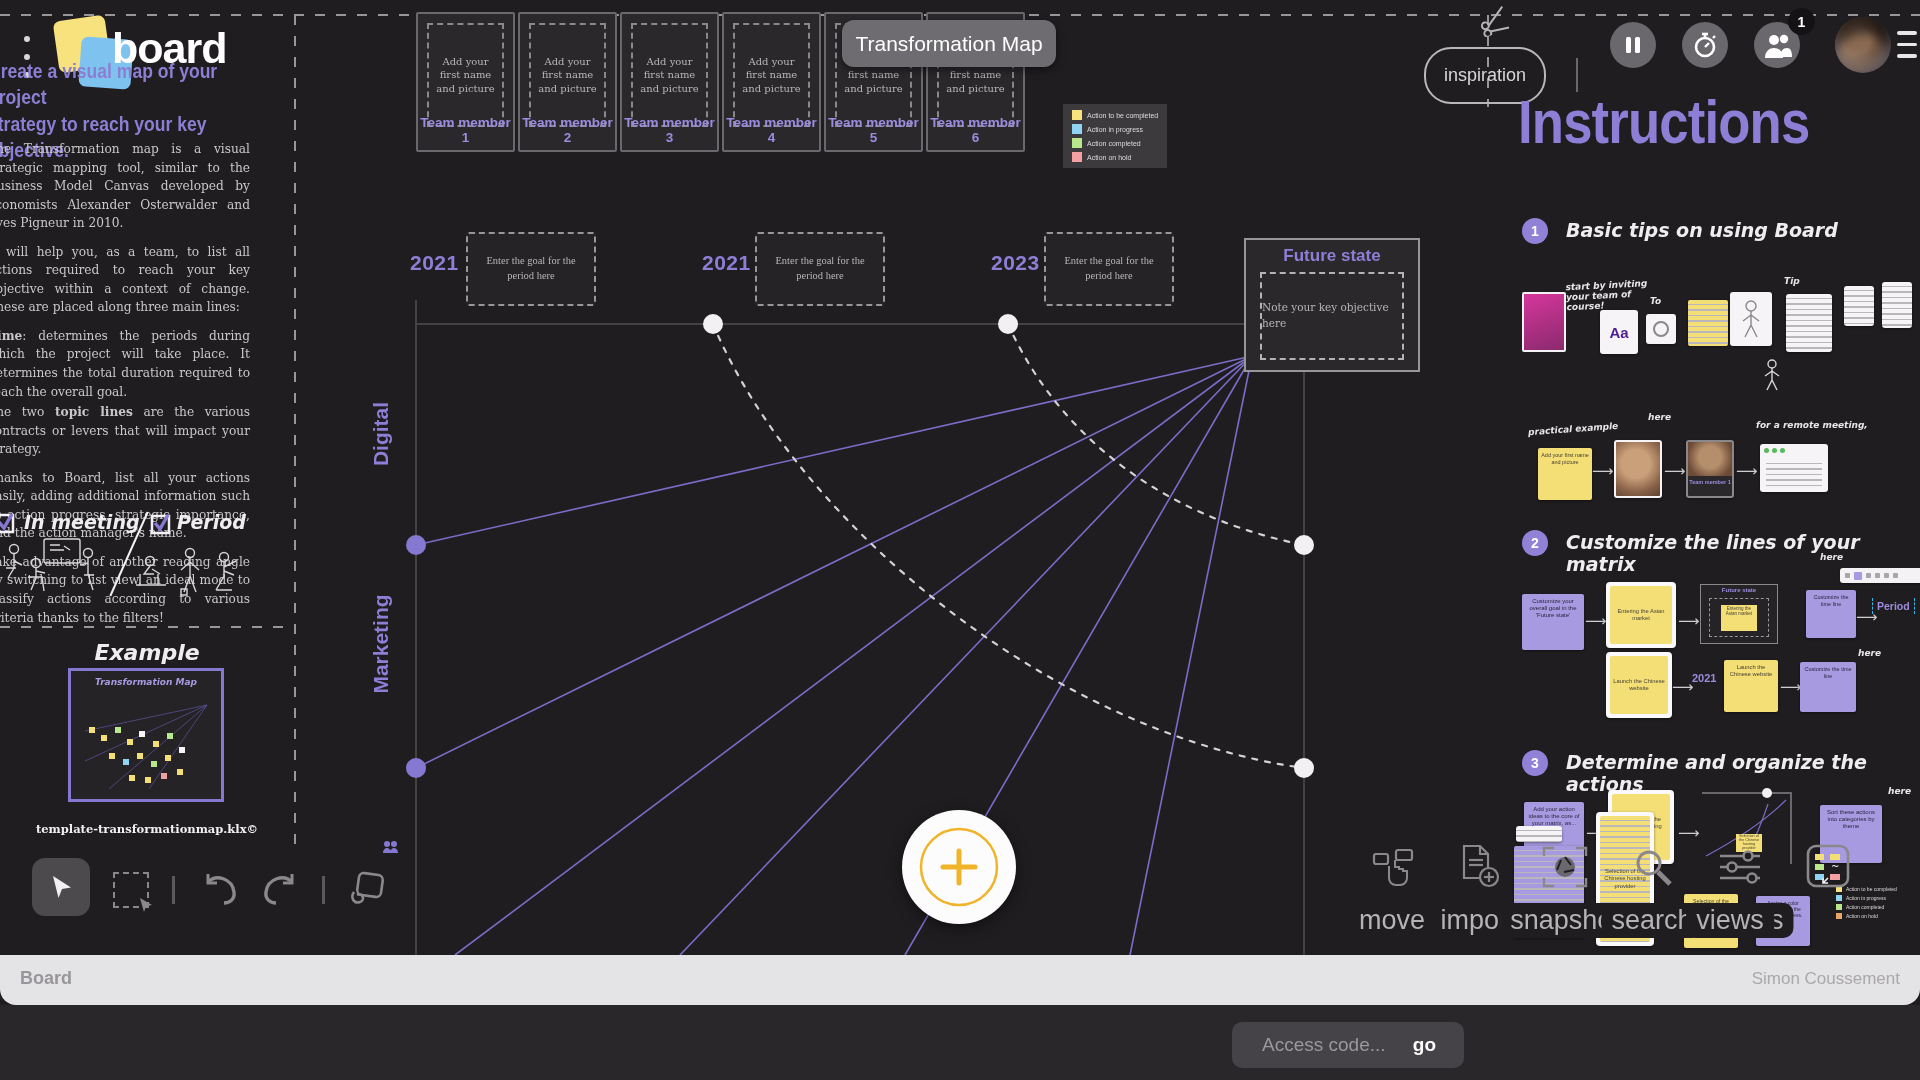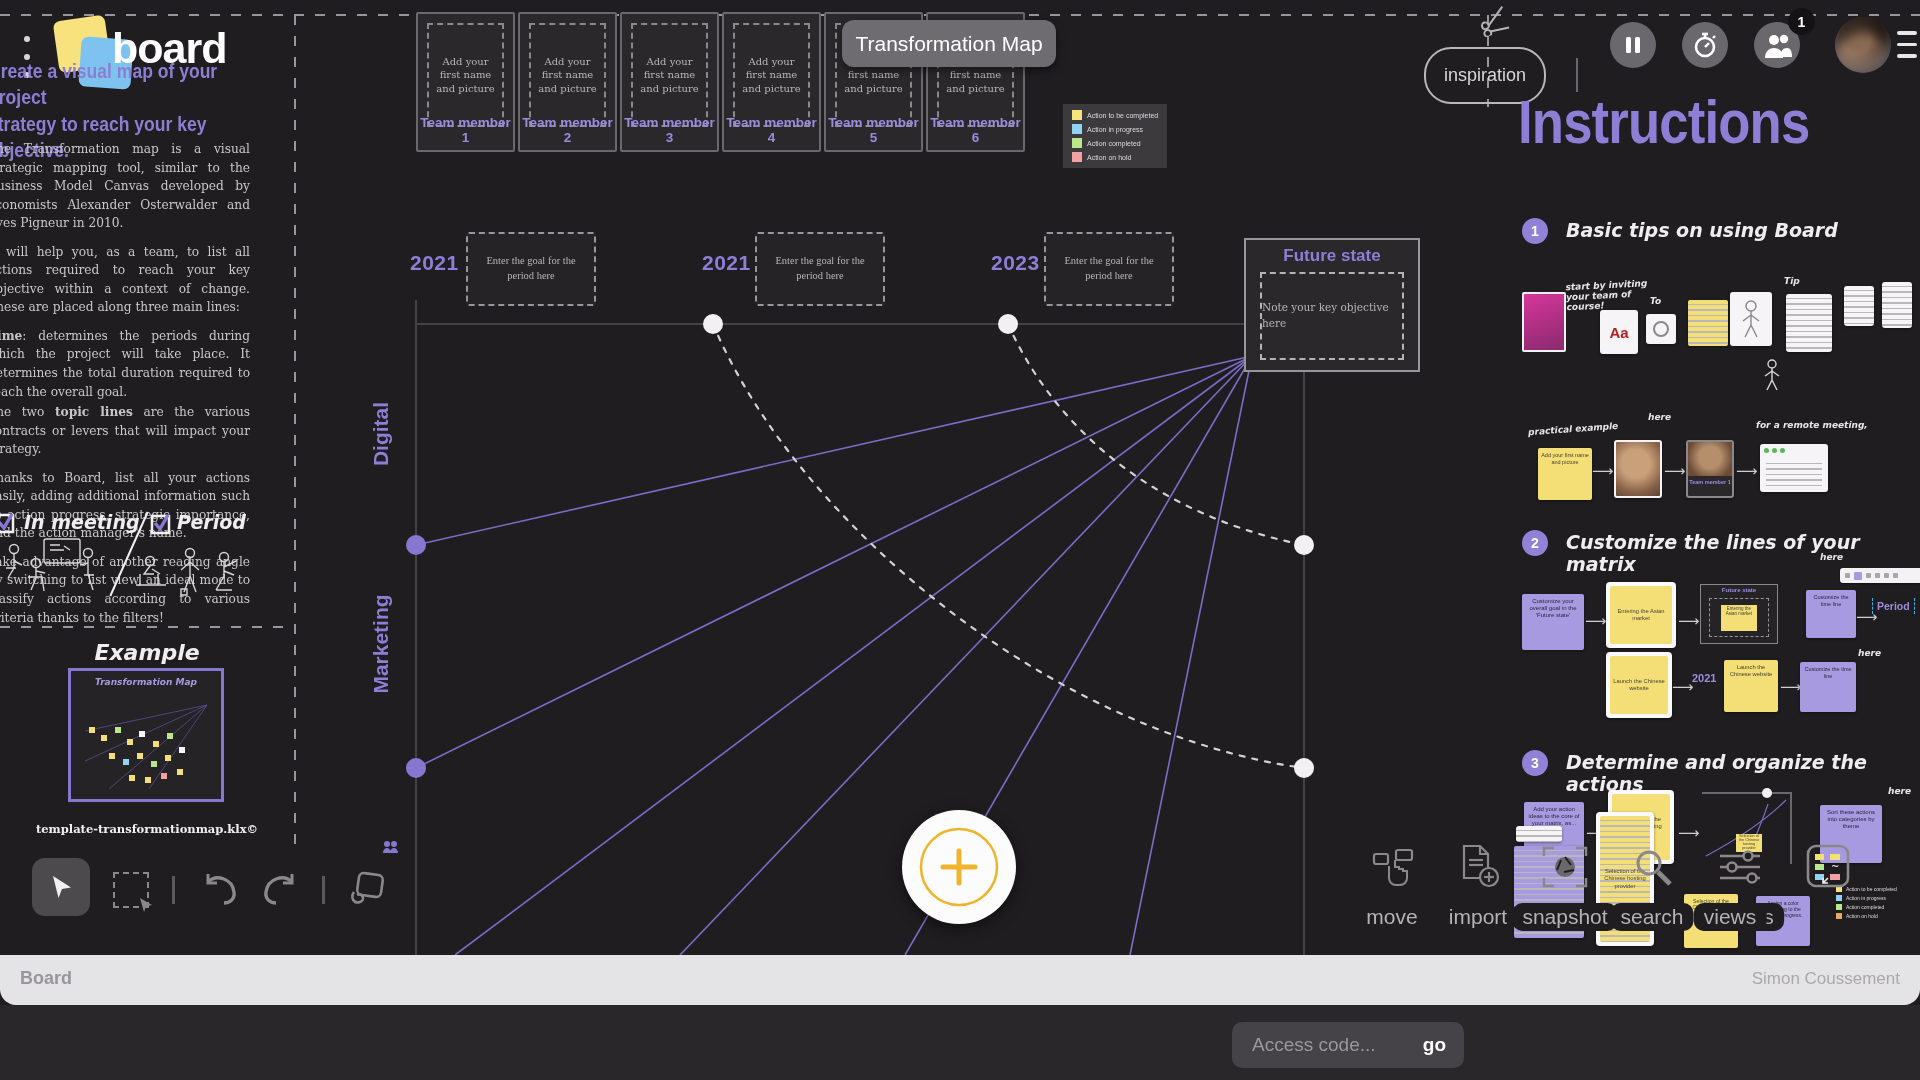--- a/index.html
+++ b/index.html
@@ -21,21 +21,21 @@
   .sy{background:#f3df75;}
   .sp{background:#a79ae0;color:#2c2640;}
   .cw{position:absolute;background:#f6f4f6;border-radius:3px;box-shadow:0 1px 3px rgba(0,0,0,.4);overflow:hidden;}
   .fcard{position:absolute;background:#fbf9fb;border-radius:4px;padding:4px;box-shadow:0 1px 3px rgba(0,0,0,.45);}
   .fy{width:100%;height:100%;background:#f3df75;border-radius:2px;font-size:5.8px;color:#4a4438;display:flex;align-items:center;justify-content:center;text-align:center;line-height:1.25;padding:2px;box-sizing:border-box;}
   .arr{position:absolute;color:#cfcdd0;font-size:15px;font-family:"DejaVu Sans",sans-serif;}
   .note{position:absolute;font-family:"DejaVu Sans",sans-serif;font-style:italic;font-weight:bold;color:#e8e6e9;font-size:9px;white-space:nowrap;}
   .lines{background-image:repeating-linear-gradient(180deg,transparent 0 4px,#b9b7ba 4px 5.5px);}
   .tstrip{position:absolute;background:#f4f2f4;border-radius:3px;display:flex;align-items:center;gap:4px;padding:0 5px;height:15px;box-shadow:0 1px 2px rgba(0,0,0,.4);}
   .tglyph{width:5px;height:5px;background:#a8a6aa;border-radius:1px;}
-  .tool-label{position:absolute;top:903px;transform:translateX(-50%);color:#b5b3b6;font-size:21px;background:#201d20;border-radius:10px;padding:2px 10px;}
+  .tool-label{position:absolute;top:903px;transform:translateX(-50%);color:#b5b3b6;font-size:27px;background:#201d20;border-radius:10px;padding:2px 10px;}
   input::placeholder{color:#9a989b;}
 </style>
 </head>
 <body>
 
 <div id="stage">
 
   <svg class="abs" style="left:0;top:0;" width="1920" height="955">
     <line x1="416" y1="300" x2="416" y2="955" stroke="#434144" stroke-width="2"></line>
     <line x1="416" y1="324" x2="1246" y2="324" stroke="#434144" stroke-width="2"></line>
@@ -268,21 +268,21 @@
     <div style="width:20px;height:3.5px;background:#e8e6e9;border-radius:2px;"></div>
   </div>
 
   <div class="abs cond purple" style="left:1518px;top:86px;font-size:62px;transform:scaleX(.85);transform-origin:left top;letter-spacing:-1px;">Instructions</div>
 
   <div class="abs" style="left:1522px;top:218px;width:26px;height:26px;border-radius:50%;background:#9182d8;color:#fff;font-weight:bold;font-size:14px;display:flex;align-items:center;justify-content:center;">1</div>
   <div class="abs hand" style="left:1566px;top:219px;font-size:19px;">Basic tips on using Board</div>
 
   <div class="abs" style="left:1522px;top:292px;width:40px;height:56px;background:linear-gradient(160deg,#d6369b,#8a2a6e);border:2px solid #f4f2f4;border-radius:2px;"></div>
   <div class="note" style="left:1566px;top:280px;width:90px;white-space:normal;transform:rotate(-3deg);">start by inviting your team of course!</div>
-  <div class="cw" style="left:1600px;top:310px;width:38px;height:44px;display:flex;align-items:center;justify-content:center;color:#b91c1c;font-size:15px;font-weight:bold;">Aa</div>
+  <div class="cw" style="left:1600px;top:310px;width:38px;height:44px;display:flex;align-items:center;justify-content:center;color:#4c1d95;font-size:15px;font-weight:bold;">Aa</div>
   <div class="note" style="left:1650px;top:296px;">To</div>
   <div class="cw" style="left:1646px;top:314px;width:30px;height:30px;display:flex;align-items:center;justify-content:center;">
       <span style="width:12px;height:12px;border:2.5px solid #8a888b;border-radius:50%;"></span>
     </div>
   <div class="sticky sy lines" style="left:1688px;top:300px;width:34px;height:38px;"></div>
   <div class="cw" style="left:1730px;top:292px;width:42px;height:54px;">
     <svg width="42" height="54" fill="none" stroke="#8a888b" stroke-width="1.4">
         <circle cx="21" cy="14" r="5"></circle>
         <path d="M21 19v14l-6 12M21 33l6 12M21 23l-8 6M21 23l8 6"></path>
       </svg>
@@ -499,20 +499,20 @@
     </svg>
   </div>
 
   <div class="abs" style="left:0;top:955px;width:1920px;height:50px;background:#e4e3e5;border-radius:0 0 16px 16px;z-index:40;">
     <span style="position:absolute;left:20px;top:13px;color:#98969a;font-weight:bold;font-size:18px;">Board</span>
     <span style="position:absolute;right:20px;top:14px;color:#aaa8ab;font-size:17px;">Simon Coussement</span>
   </div>
 
   <div class="abs" style="left:0;top:1005px;width:1920px;height:75px;background:#2a272a;z-index:40;">
 
-    <div class="abs" style="left:1232px;top:17px;width:232px;height:46px;border-radius:10px;background:#454347;display:flex;align-items:center;padding:0 18px;box-sizing:border-box;">
+    <div class="abs" style="left:1232px;top:17px;width:232px;height:46px;border-radius:10px;background:#454347;display:flex;align-items:center;padding:0 28px;box-sizing:border-box;">
       <input type="text" style="flex: 1 1 0%; background: transparent; border: none; outline: none; color: rgb(232, 230, 233); font-size: 19px; font-family: &quot;Liberation Sans&quot;, sans-serif; min-width: 0px;" placeholder="Access code...">
       <span style="color:#fff;font-weight:bold;font-size:19px;">go</span>
     </div>
 
   </div>
 
 </div>
 
 </body></html>

